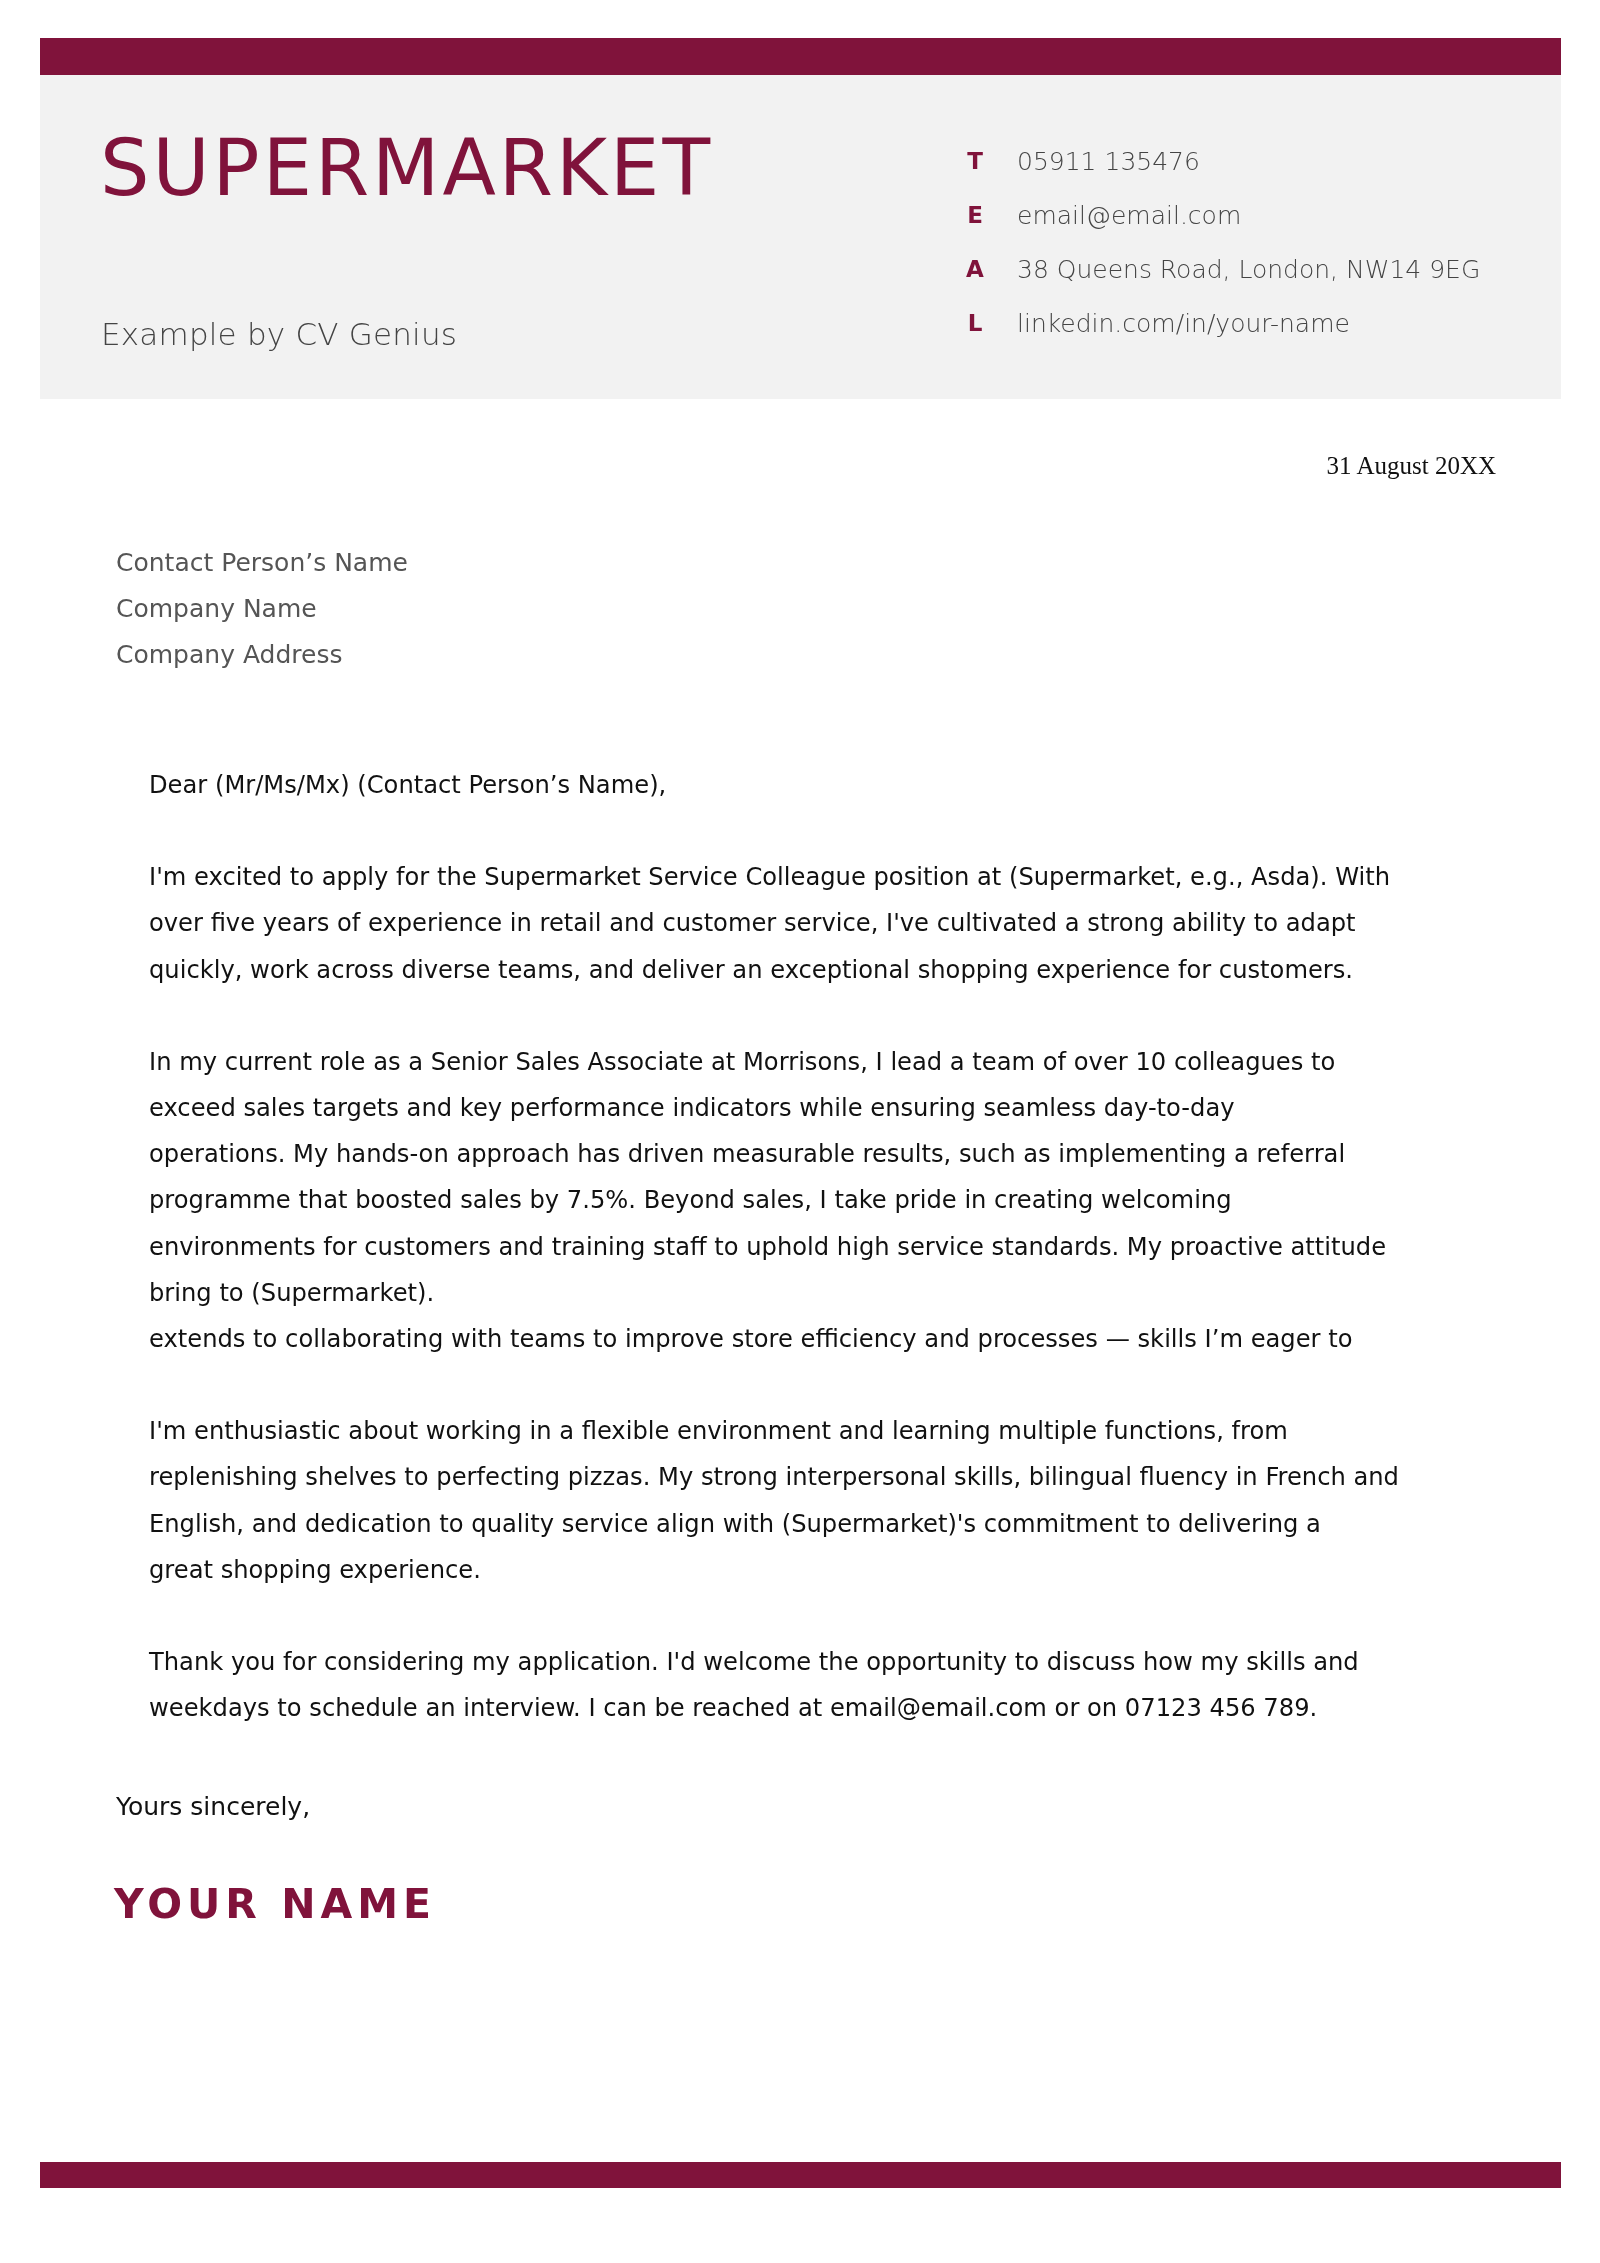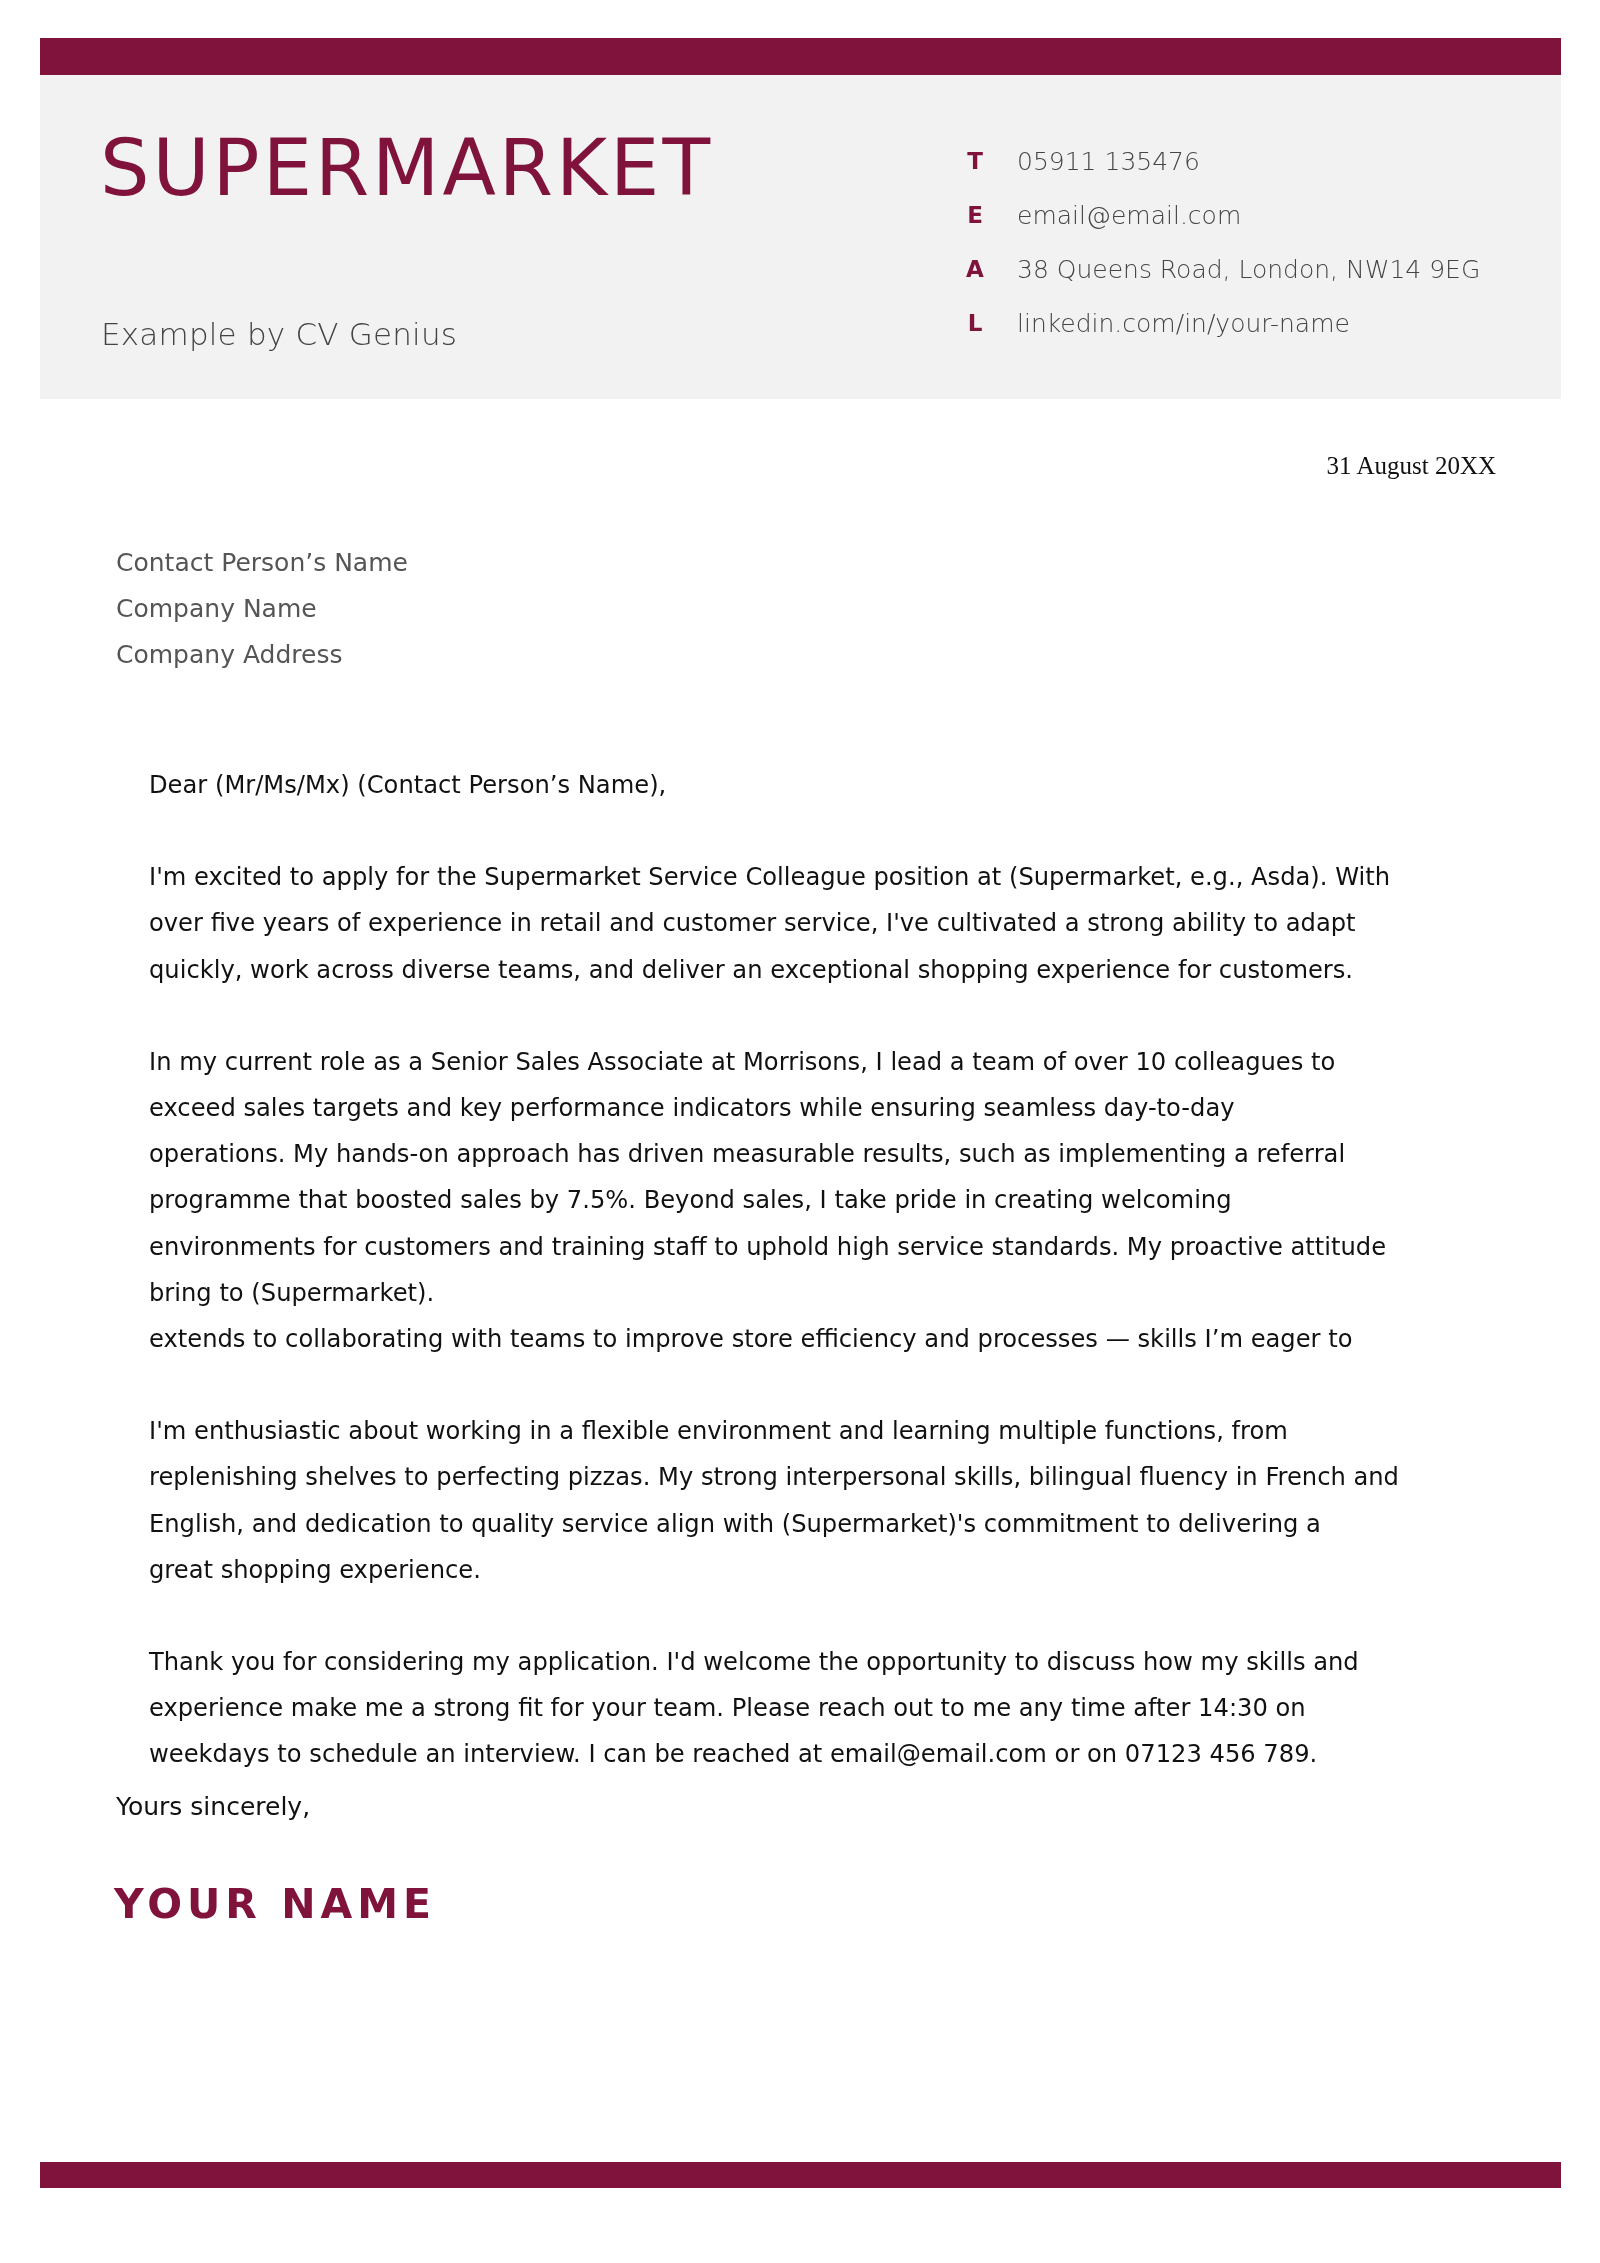--- a/index.html
+++ b/index.html
@@ -91,21 +91,20 @@
     <span class="line">extends to collaborating with teams to improve store efficiency and processes — skills I’m eager to</span>
   </p>
   <p>
     <span class="line">I'm enthusiastic about working in a flexible environment and learning multiple functions, from</span>
     <span class="line">replenishing shelves to perfecting pizzas. My strong interpersonal skills, bilingual fluency in French and</span>
     <span class="line">English, and dedication to quality service align with (Supermarket)'s commitment to delivering a</span>
     <span class="line">great shopping experience.</span>
   </p>
   <p>
     <span class="line">Thank you for considering my application. I'd welcome the opportunity to discuss how my skills and</span>
-    <span class="line">experience make me a strong fit for your team. Please reach out to me any time after 14:30 on</span>
     <span class="line">weekdays to schedule an interview. I can be reached at email@email.com or on 07123 456 789.</span>
   </p>
 </div>
 
 <div class="signoff">Yours sincerely,</div>
 <div class="signature" style="color: rgb(128, 19, 59); text-align: right;">YOUR NAME</div>
 
 <div class="bar bottom-bar" style="background: rgb(128, 19, 59);"></div>
 
 </body></html>

